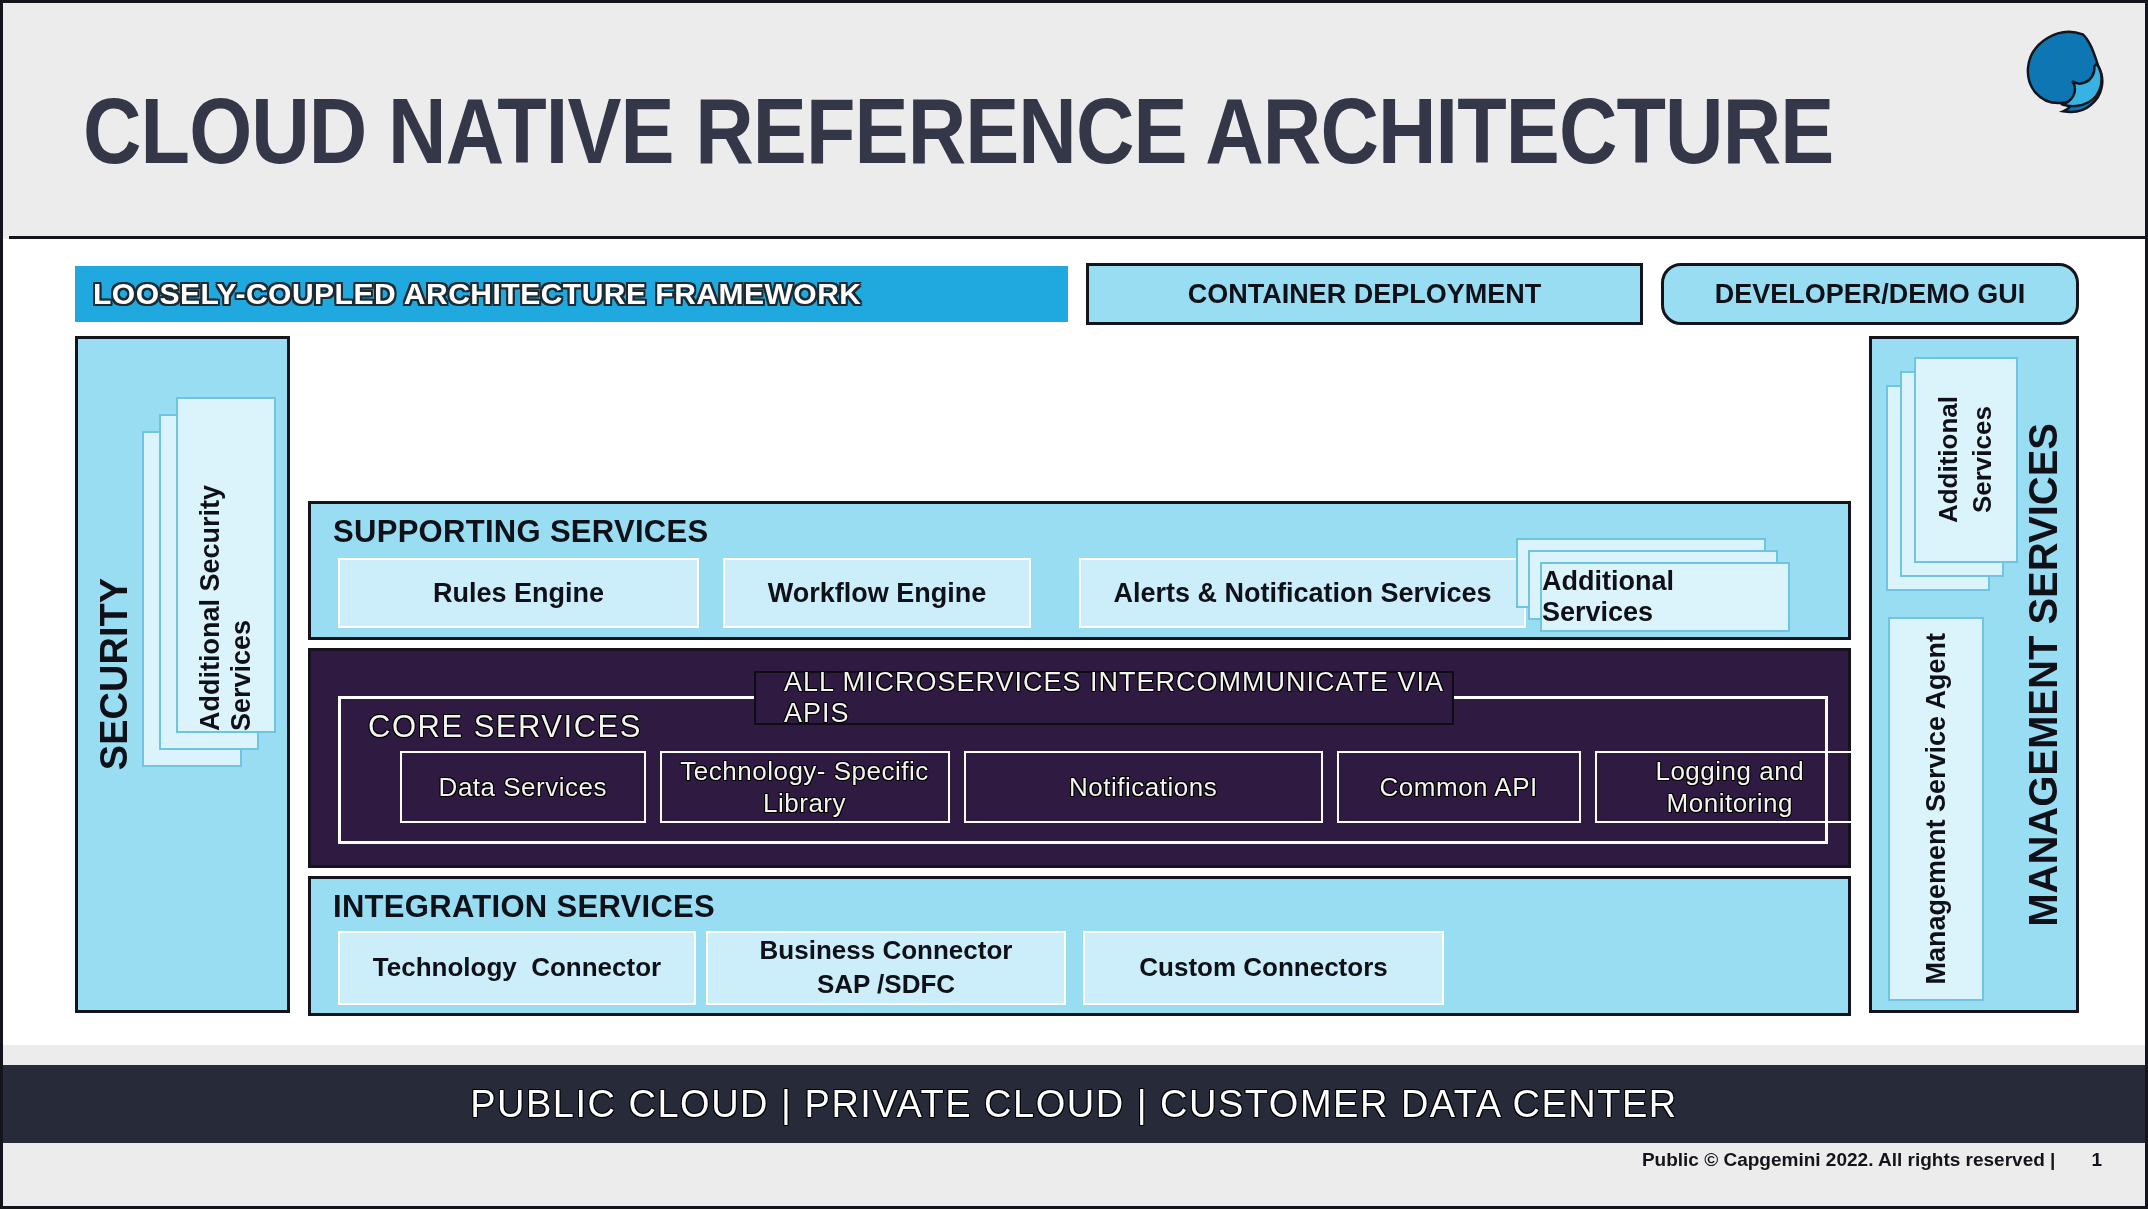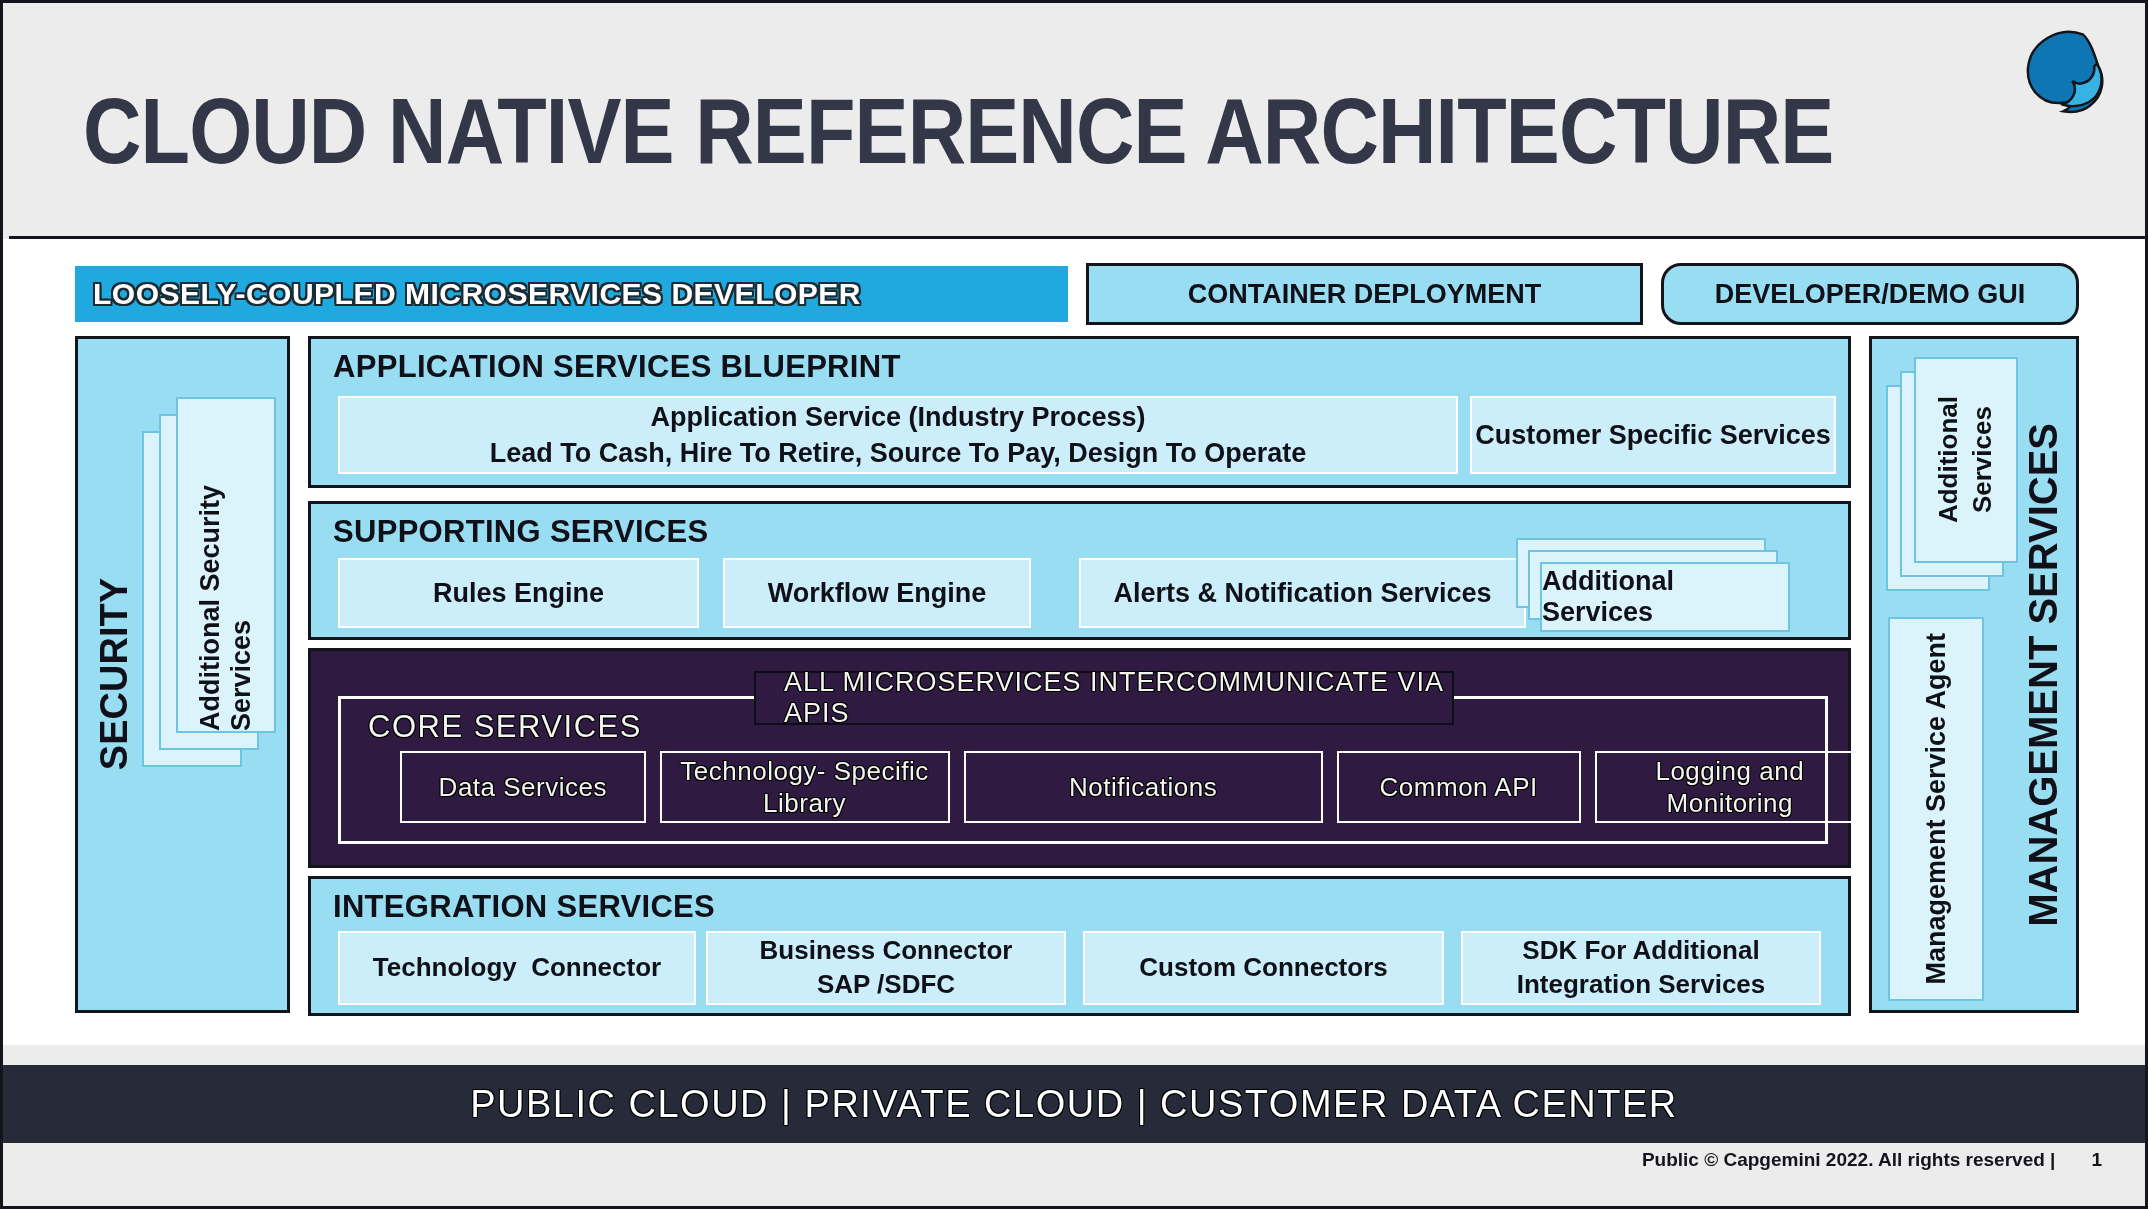--- a/index.html
+++ b/index.html
@@ -104,21 +104,21 @@
       <svg width="90" height="86" viewBox="0 0 110 104" aria-hidden="true">
         <path d="M78 6 C48 -5 14 16 11 47 c-2 24 15 43 37 43 c8 0 15 -2 20 -6 c-2 8 -7 13 -14 16 c12 2 25 0 34 -8 c14 -11 18 -31 9 -47 C92 30 87 14 78 6 Z" fill="#0E76B3" stroke="#14141c" stroke-width="3"></path>
         <path d="M95 42 c11 16 6 38 -10 47 c-9 5 -22 6 -31 3 c7 -3 12 -8 14 -15 c1 -5 0 -10 -3 -14 c4 3 10 4 15 2 c8 -3 13 -11 12 -20 Z" fill="#36B3E3" stroke="#14141c" stroke-width="3"></path>
       </svg>
     </div>
   </div>
 
   <div class="content-bg"></div>
 
   <div class="fw-bar">
-    <span>LOOSELY-COUPLED MICROSERVICES DEVELOPER</span>
+    <span>LOOSELY-COUPLED ARCHITECTURE FRAMEWORK</span>
   </div>
   <div class="top-box cd">
     <span>CONTAINER DEPLOYMENT</span>
   </div>
   <div class="top-box dg">
     <span>DEVELOPER/DEMO GUI</span>
   </div>
 
   <div class="side left">
     <div class="side-label">
@@ -126,30 +126,20 @@
     </div>
     <div class="stack stack-security">
       <div class="card b2"></div>
       <div class="card b1"></div>
       <div class="card front">
         <span class="vtext">Additional Security Services</span>
       </div>
     </div>
   </div>
 
-  <div class="panel app">
-    <div class="panel-title">APPLICATION SERVICES BLUEPRINT</div>
-    <div class="bbox main-box">
-      <span>Application Service (Industry Process)</span>
-      <span>Lead To Cash, Hire To Retire, Source To Pay, Design To Operate</span>
-    </div>
-    <div class="bbox cust-box">
-      <span>Customer Specific Services</span>
-    </div>
-  </div>
 
   <div class="panel sup">
     <div class="panel-title">SUPPORTING SERVICES</div>
     <div class="bbox s1">
       <span>Rules Engine</span>
     </div>
     <div class="bbox s2">
       <span>Workflow Engine</span>
     </div>
     <div class="bbox s3">
@@ -180,22 +170,20 @@
 Monitoring</div>
     </div>
   </div>
 
   <div class="panel intg">
     <div class="panel-title">INTEGRATION SERVICES</div>
     <div class="bbox i1">Technology  Connector</div>
     <div class="bbox i2">Business Connector
 SAP /SDFC</div>
     <div class="bbox i3">Custom Connectors</div>
-    <div class="bbox i4">SDK For Additional
-Integration Services</div>
   </div>
 
   <div class="side right">
     <div class="stack stack-mgmt">
       <div class="card b2"></div>
       <div class="card b1"></div>
       <div class="card front">
         <span class="vtext">Additional
 Services</span>
       </div>

